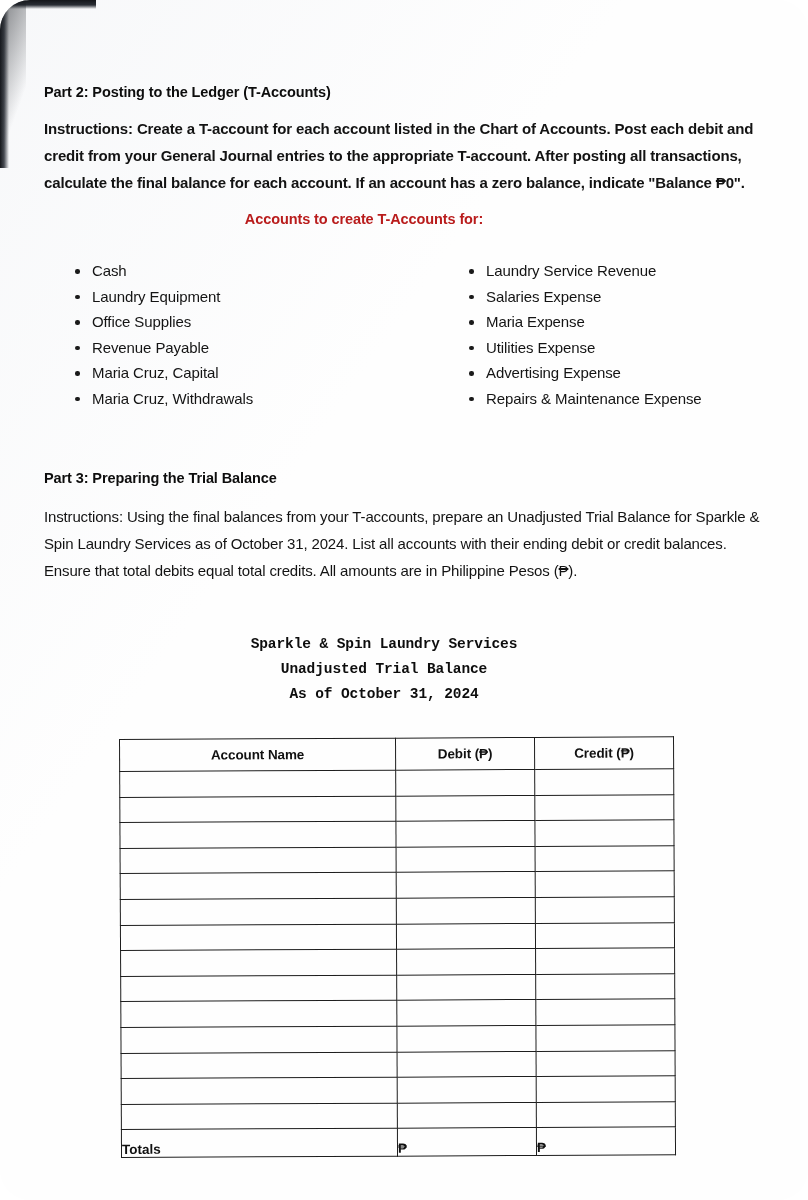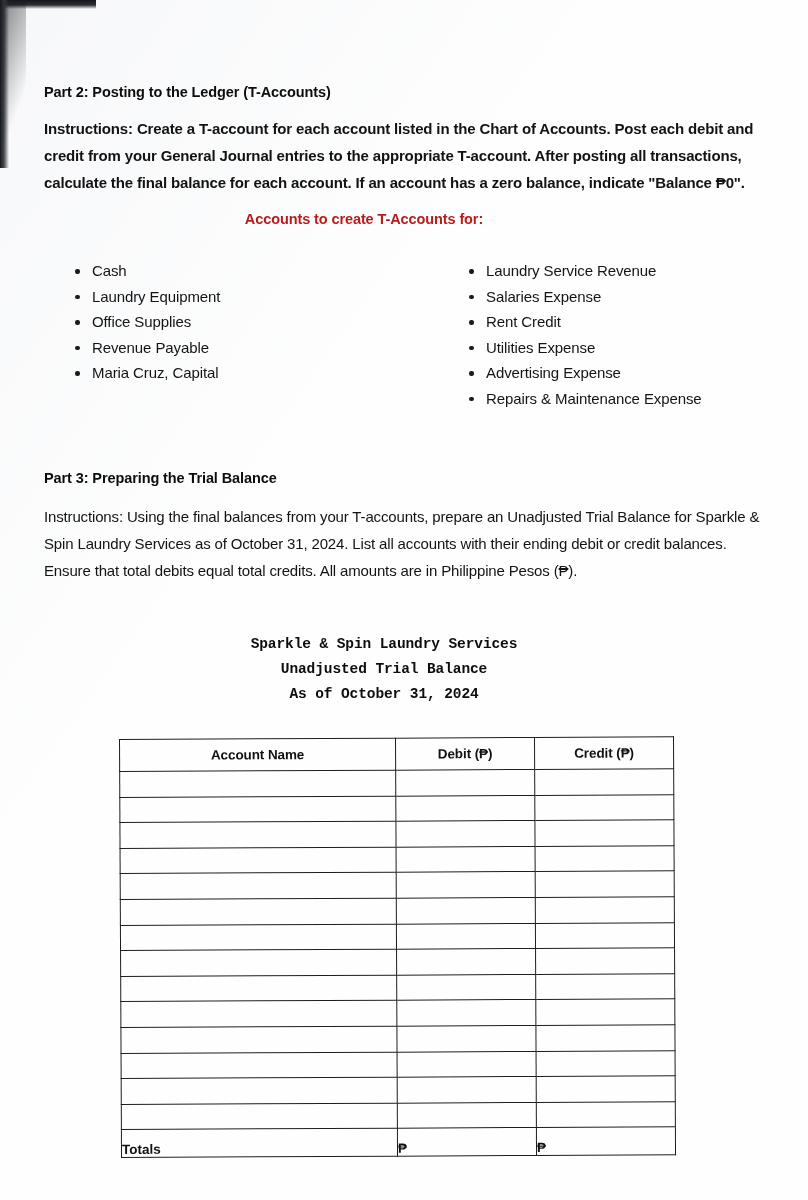--- a/index.html
+++ b/index.html
@@ -11,20 +11,21 @@
   body {
     font-family: "Liberation Sans", sans-serif;
     color: #111111;
   }
   #page {
     position: relative;
     width: 808px;
     height: 1200px;
     overflow: hidden;
     background: #fefefe;
+    border-radius: 30px;
   }
 
   
   .scan-shadow-top {
     position: absolute;
     left: 0;
     top: 0;
     width: 96px;
     height: 9px;
     background: linear-gradient(180deg, #14161a 0%, #2a2e35 55%, rgba(250,250,250,0) 100%);
@@ -205,27 +206,28 @@
 
     <div style="height:7px"></div>
     <div class="accounts-wrap">
       <div class="col-left">
         <ul class="acct-list">
           <li>Cash</li>
           <li>Laundry Equipment</li>
           <li>Office Supplies</li>
           <li>Revenue Payable</li>
           <li>Maria Cruz, Capital</li>
+          <li>Maria Cruz, Withdrawals</li>
         </ul>
       </div>
       <div class="col-right">
         <ul class="acct-list">
           <li>Laundry Service Revenue</li>
           <li>Salaries Expense</li>
-          <li>Rent Credit</li>
+          <li>Maria Expense</li>
           <li>Utilities Expense</li>
           <li>Advertising Expense</li>
           <li>Repairs &amp; Maintenance Expense</li>
         </ul>
       </div>
     </div>
 
     <div style="height:58px"></div>
     <div class="part-heading">Part 3: Preparing the Trial Balance</div>
 

